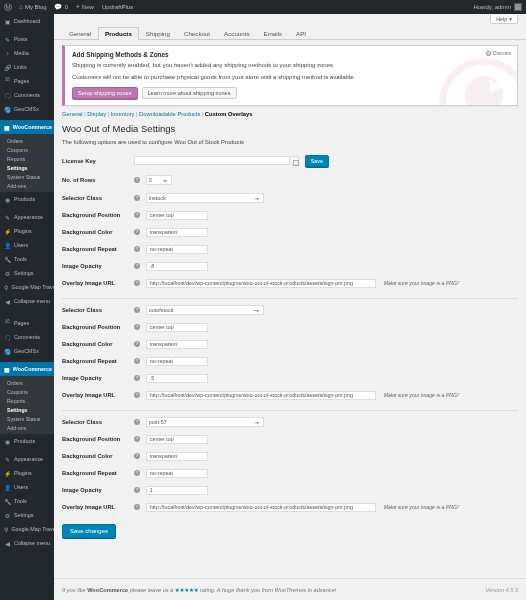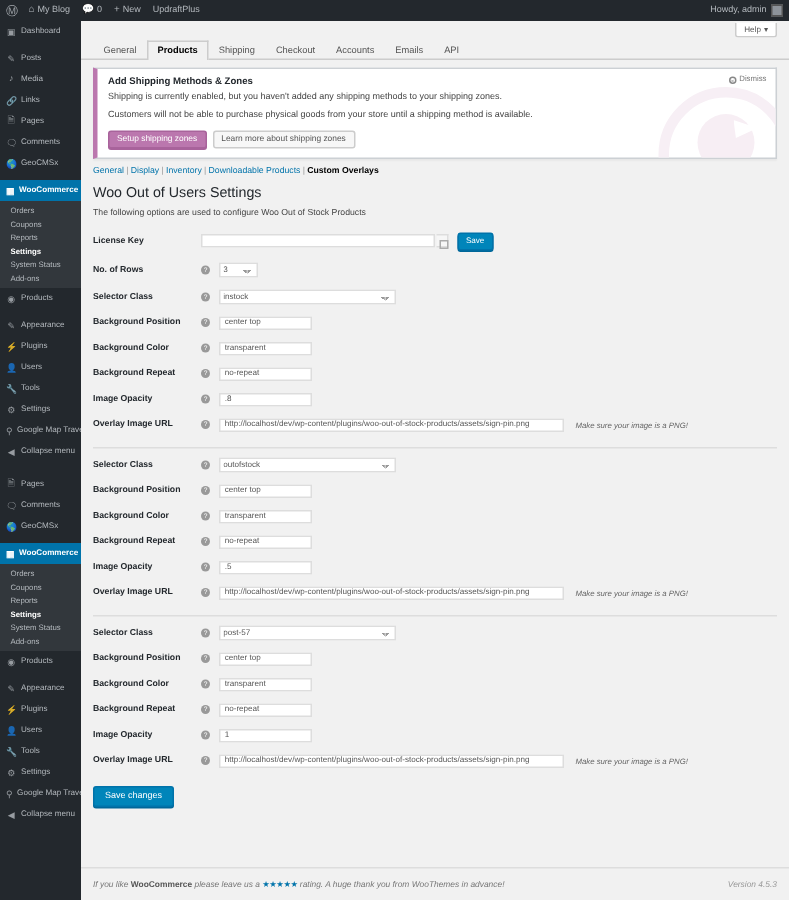--- a/index.html
+++ b/index.html
@@ -443,21 +443,21 @@
           <button class="btn-secondary">Learn more about shipping zones</button>
         </div>
       </div>
     </div>
   </div>
 
   <div class="subnav">
     <a>General</a><span class="sep">|</span><a>Display</a><span class="sep">|</span><a>Inventory</a><span class="sep">|</span><a>Downloadable Products</a><span class="sep">|</span><span class="cur">Custom Overlays</span>
   </div>
 
-  <h1 class="page-title">Woo Out of Users Settings</h1>
+  <h1 class="page-title">Woo Out of Media Settings</h1>
   <p class="page-desc">The following options are used to configure Woo Out of Stock Products</p>
 
   <div class="form-wrap">
     <table class="form-table">
 
       <tbody>
           <tr>
         <th>License Key</th>
         <td>
           <input class="txt w-license" type="text" value="" style="">

